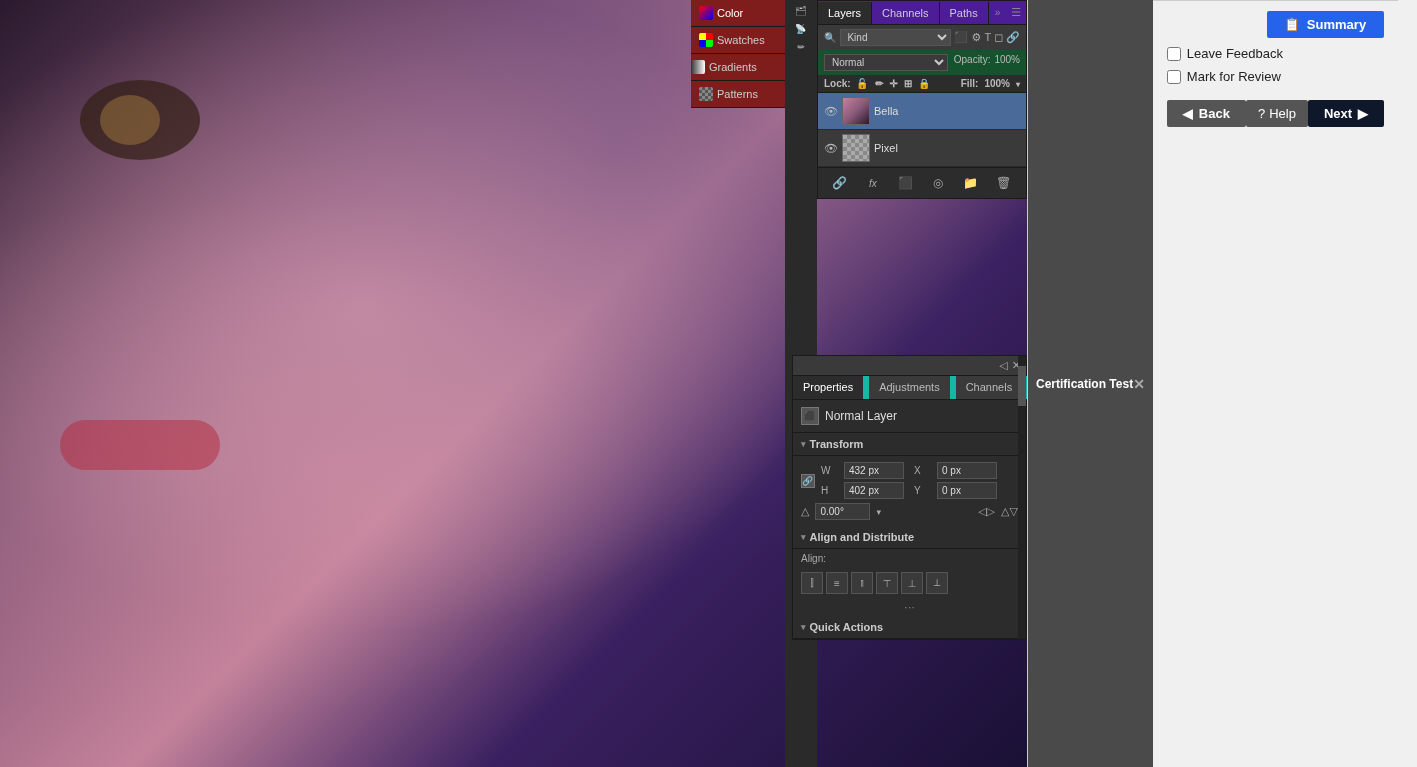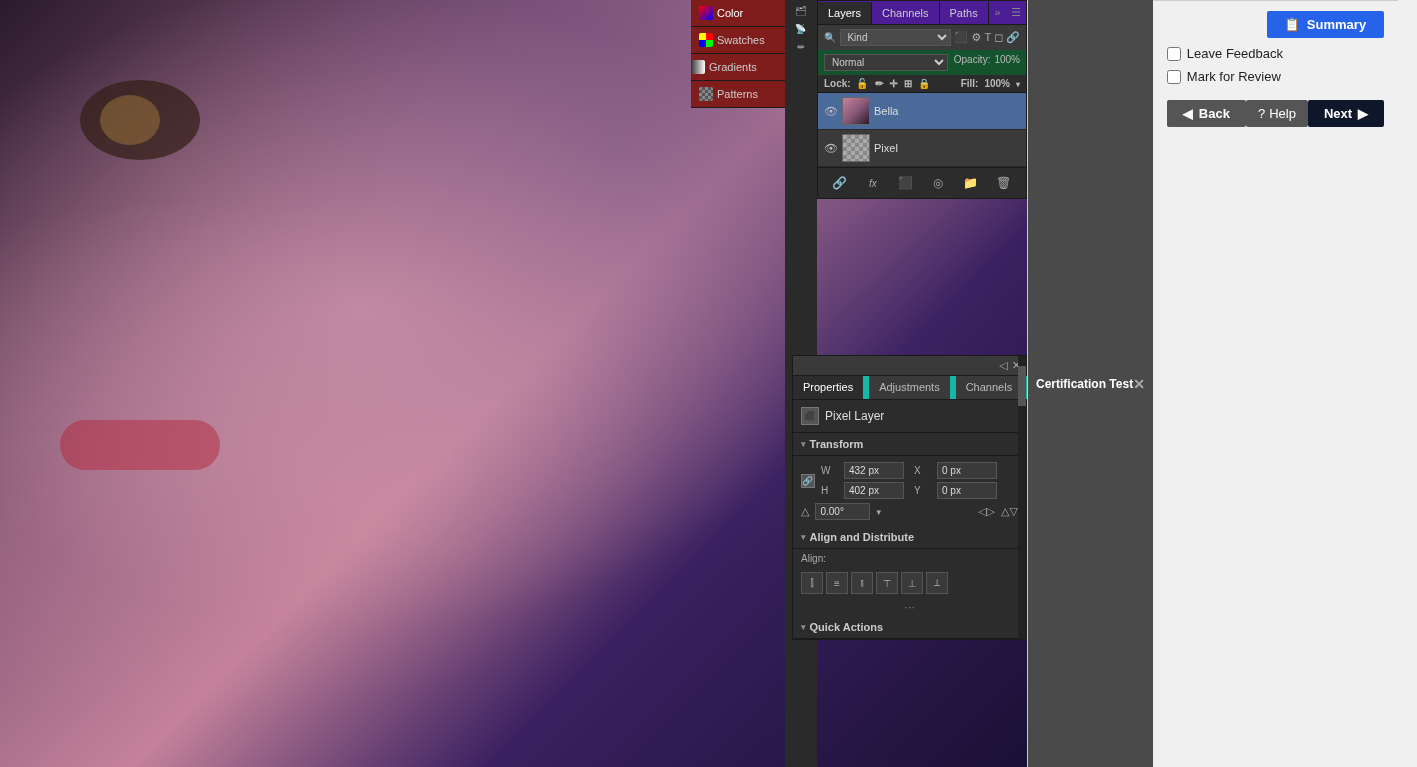--- a/index.html
+++ b/index.html
@@ -621,21 +621,21 @@
 
       <div class="prop-tabs">
         <div class="prop-tab active">Properties</div>
         <div class="prop-tab">Adjustments</div>
         <div class="prop-tab">Channels</div>
         <div style="margin-left:auto;font-size:11px;color:#888;padding:5px;cursor:pointer;">☰</div>
       </div>
 
       <div style="display:flex;align-items:center;gap:6px;padding:7px 8px;border-bottom:1px solid #1a1a1a;">
         <span style="width:18px;height:18px;background:#555;border:1px solid #777;display:inline-block;font-size:9px;color:#ddd;display:flex;align-items:center;justify-content:center;">⬛</span>
-        <span style="font-size:12px;color:#ddd;">Pixel Layer</span>
+        <span style="font-size:12px;color:#ddd;">Normal Layer</span>
       </div>
 
       <div class="section-header">
         <span class="section-arrow">▾</span>
         <span>Transform</span>
       </div>
       <div class="prop-section">
         <div class="prop-row">
           <div class="link-icon">🔗</div>
           <div style="display:flex;flex-direction:column;gap:3px;">

